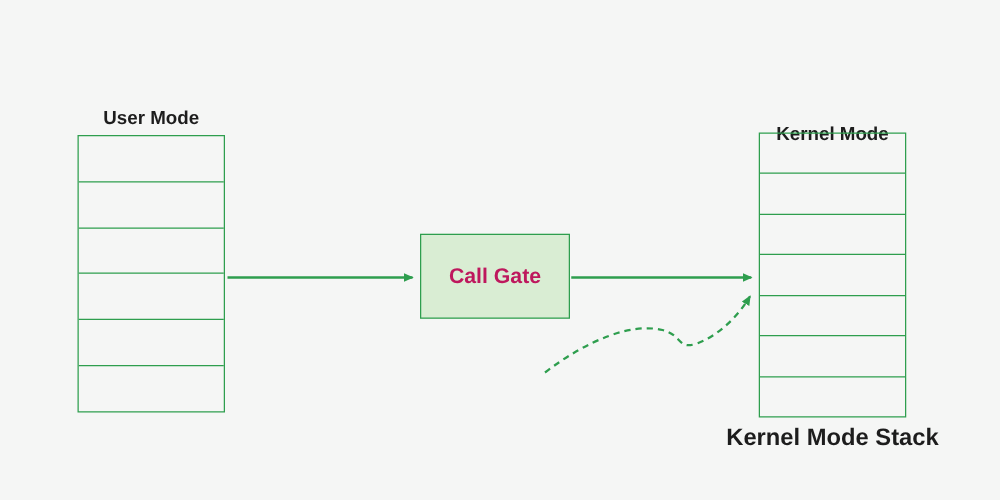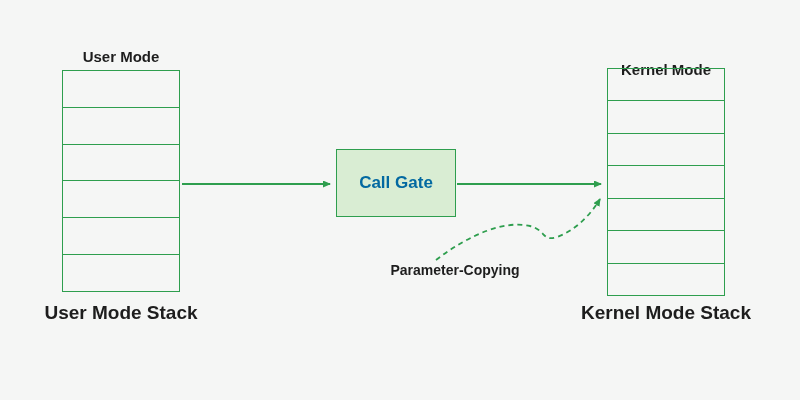--- a/index.html
+++ b/index.html
@@ -12,20 +12,21 @@
   html, body { width: 800px; height: 400px; overflow: hidden; }
   body {
     background: var(--bg);
     font-family: "Liberation Sans", sans-serif;
     color: var(--text);
   }
   .canvas {
     position: relative;
     width: 800px;
     height: 288px;
+    margin-top: 38px;
   }
   .arrow-layer {
     position: absolute;
     inset: 0;
     width: 800px;
     height: 400px;
     pointer-events: none;
   }
   .arrow-line {
     stroke: var(--green);
@@ -81,21 +82,21 @@
     top: 149px;
     width: 120px;
     height: 68px;
     background: var(--fill);
     border: 1.5px solid var(--green);
     display: flex;
     align-items: center;
     justify-content: center;
     font-size: 17px;
     font-weight: 700;
-    color: #0369a1;
+    color: #be185d;
   }
   .annotation {
     position: absolute;
     left: 355px;
     top: 262px;
     width: 200px;
     text-align: center;
     font-size: 14px;
     font-weight: 600;
     color: var(--text);
@@ -119,33 +120,31 @@
 
   <div id="user-label" class="stack-top-label">User Mode</div>
   <div id="user-cells" class="stack-cells">
       <div class="stack-cell"></div>
       <div class="stack-cell"></div>
       <div class="stack-cell"></div>
       <div class="stack-cell"></div>
       <div class="stack-cell"></div>
       <div class="stack-cell"></div>
     </div>
-  <div id="user-stack-lb" class="stack-bottom-label">User Mode Stack</div>
 
   <div class="call-gate">
     <span>Call Gate</span>
   </div>
 
   <div id="kernel-label" class="stack-top-label">Kernel Mode</div>
   <div id="kernel-cells" class="stack-cells">
       <div class="stack-cell"></div>
       <div class="stack-cell"></div>
       <div class="stack-cell"></div>
       <div class="stack-cell"></div>
       <div class="stack-cell"></div>
       <div class="stack-cell"></div>
       <div class="stack-cell"></div>
     </div>
   <div id="kernel-stack-lb" class="stack-bottom-label">Kernel Mode Stack</div>
 
-  <div class="annotation">Parameter-Copying</div>
 
 </div>
 
 </body></html>

